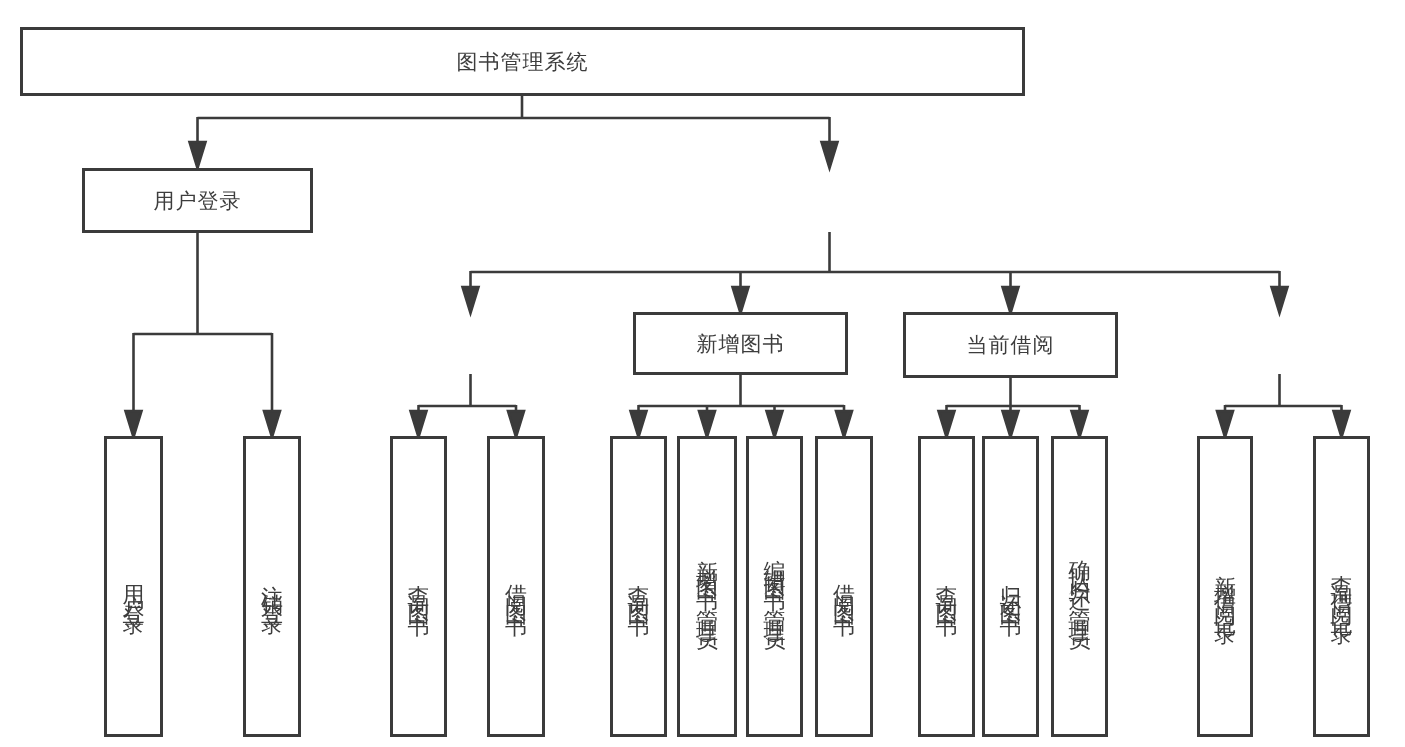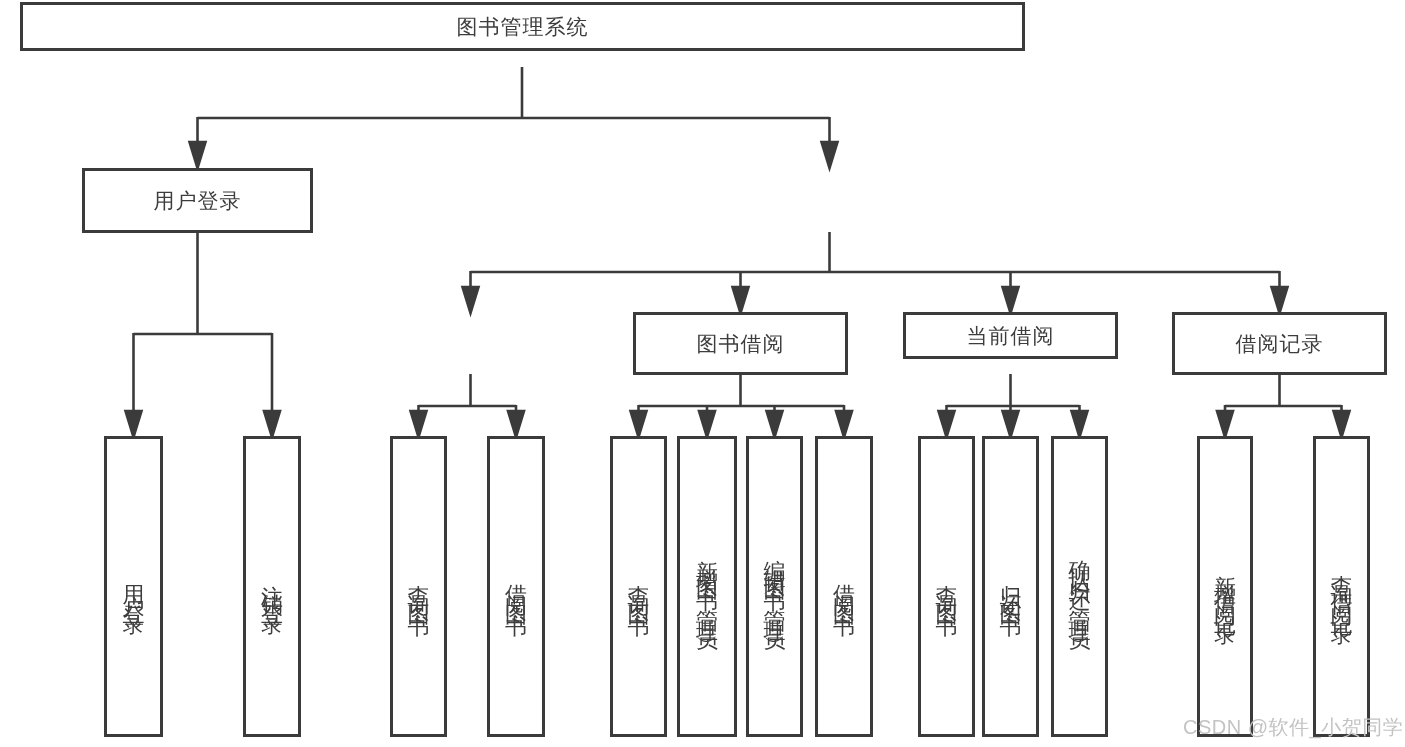--- a/index.html
+++ b/index.html
@@ -115,36 +115,33 @@
     <polygon points="1071.5,411 1087.5,411 1079.5,437"></polygon>
 
     <line x1="1279.5" y1="374" x2="1279.5" y2="407"></line>
     <line x1="1225" y1="406" x2="1341.5" y2="406"></line>
     <line x1="1225" y1="405" x2="1225" y2="419"></line>
     <polygon points="1217,411 1233,411 1225,437"></polygon>
     <line x1="1341.5" y1="405" x2="1341.5" y2="419"></line>
     <polygon points="1333.5,411 1349.5,411 1341.5,437"></polygon>
   </svg>
 
-  <div class="node" style="left:20px;top:2px;width:1005px;height:49px">
+  <div class="node" style="left:20px;top:27px;width:1005px;height:69px">
     <span class="h-label">图书管理系统</span>
   </div>
 
   <div class="node" style="left:82px;top:168px;width:231px;height:65px">
     <span class="h-label">用户登录</span>
   </div>
 
   <div class="node" style="left:633px;top:312px;width:215px;height:63px">
-    <span class="h-label">图书借阅</span>
+    <span class="h-label">新增图书</span>
   </div>
-  <div class="node" style="left:903px;top:312px;width:215px;height:47px">
+  <div class="node" style="left:903px;top:312px;width:215px;height:66px">
     <span class="h-label">当前借阅</span>
-  </div>
-  <div class="node" style="left:1172px;top:312px;width:215px;height:63px">
-    <span class="h-label">借阅记录</span>
   </div>
 
   <div class="node" style="left:104px;top:436px;width:59px;height:301px">
     <span class="v-label">用户登录</span>
   </div>
   <div class="node" style="left:243px;top:436px;width:58px;height:301px">
     <span class="v-label">注销登录</span>
   </div>
 
   <div class="node" style="left:390px;top:436px;width:57px;height:301px">
@@ -177,14 +174,13 @@
     <span class="v-label">确认归还（管理员）</span>
   </div>
 
   <div class="node" style="left:1197px;top:436px;width:56px;height:301px">
     <span class="v-label">新增借阅记录</span>
   </div>
   <div class="node" style="left:1313px;top:436px;width:57px;height:301px">
     <span class="v-label">查询借阅记录</span>
   </div>
 
-  <div class="watermark">CSDN @软件_小贺同学</div>
 </div>
 
 </body></html>

